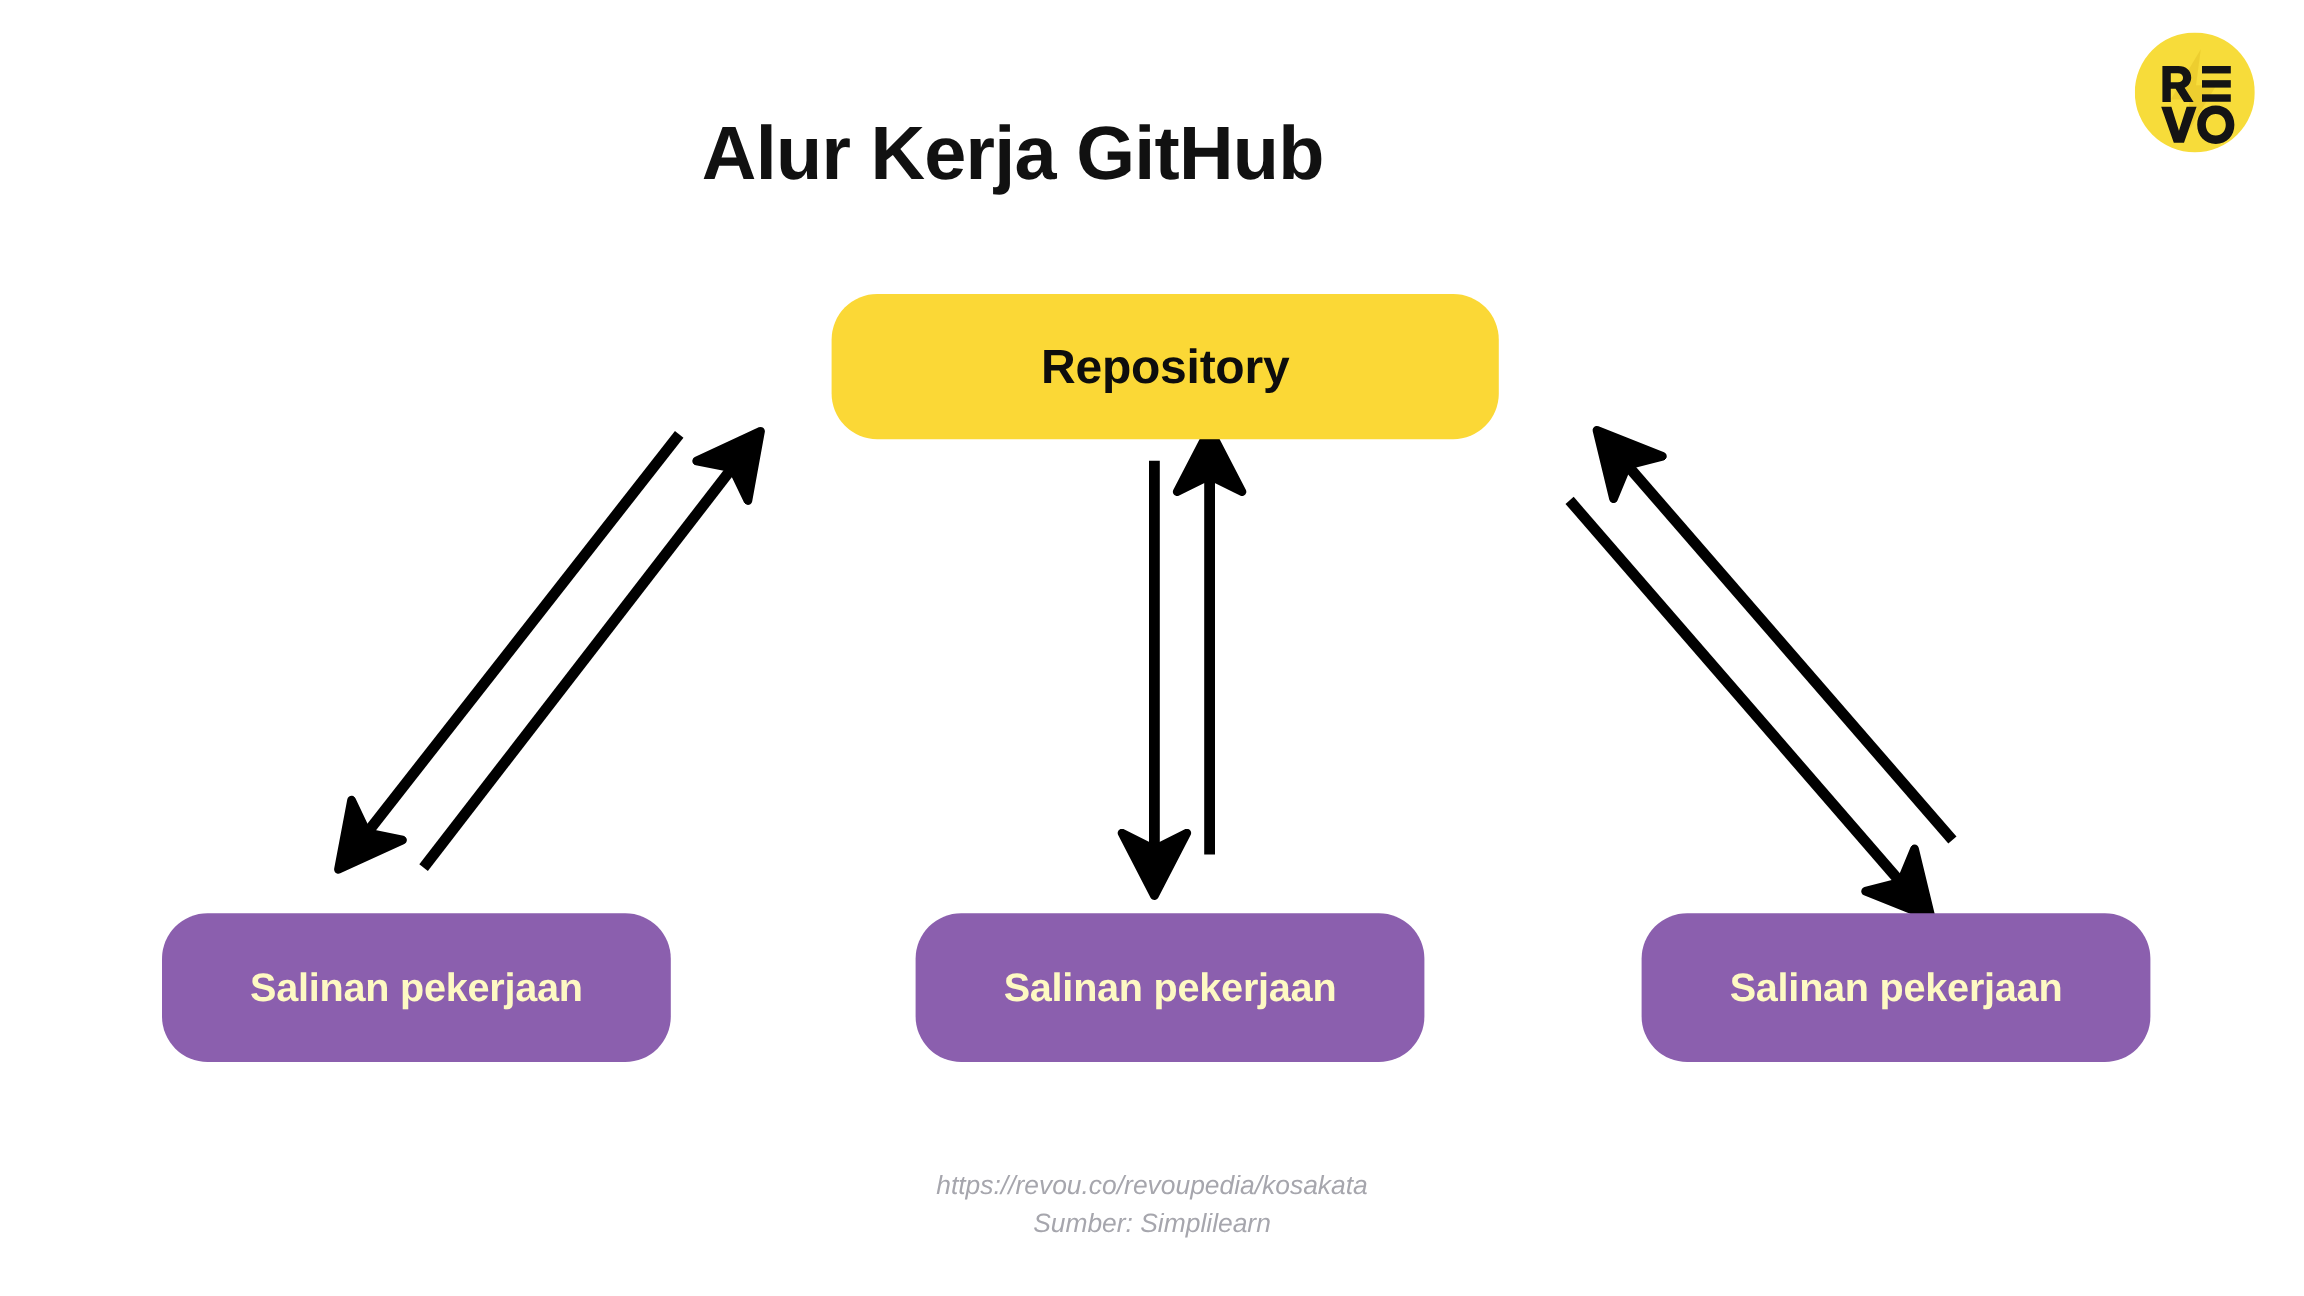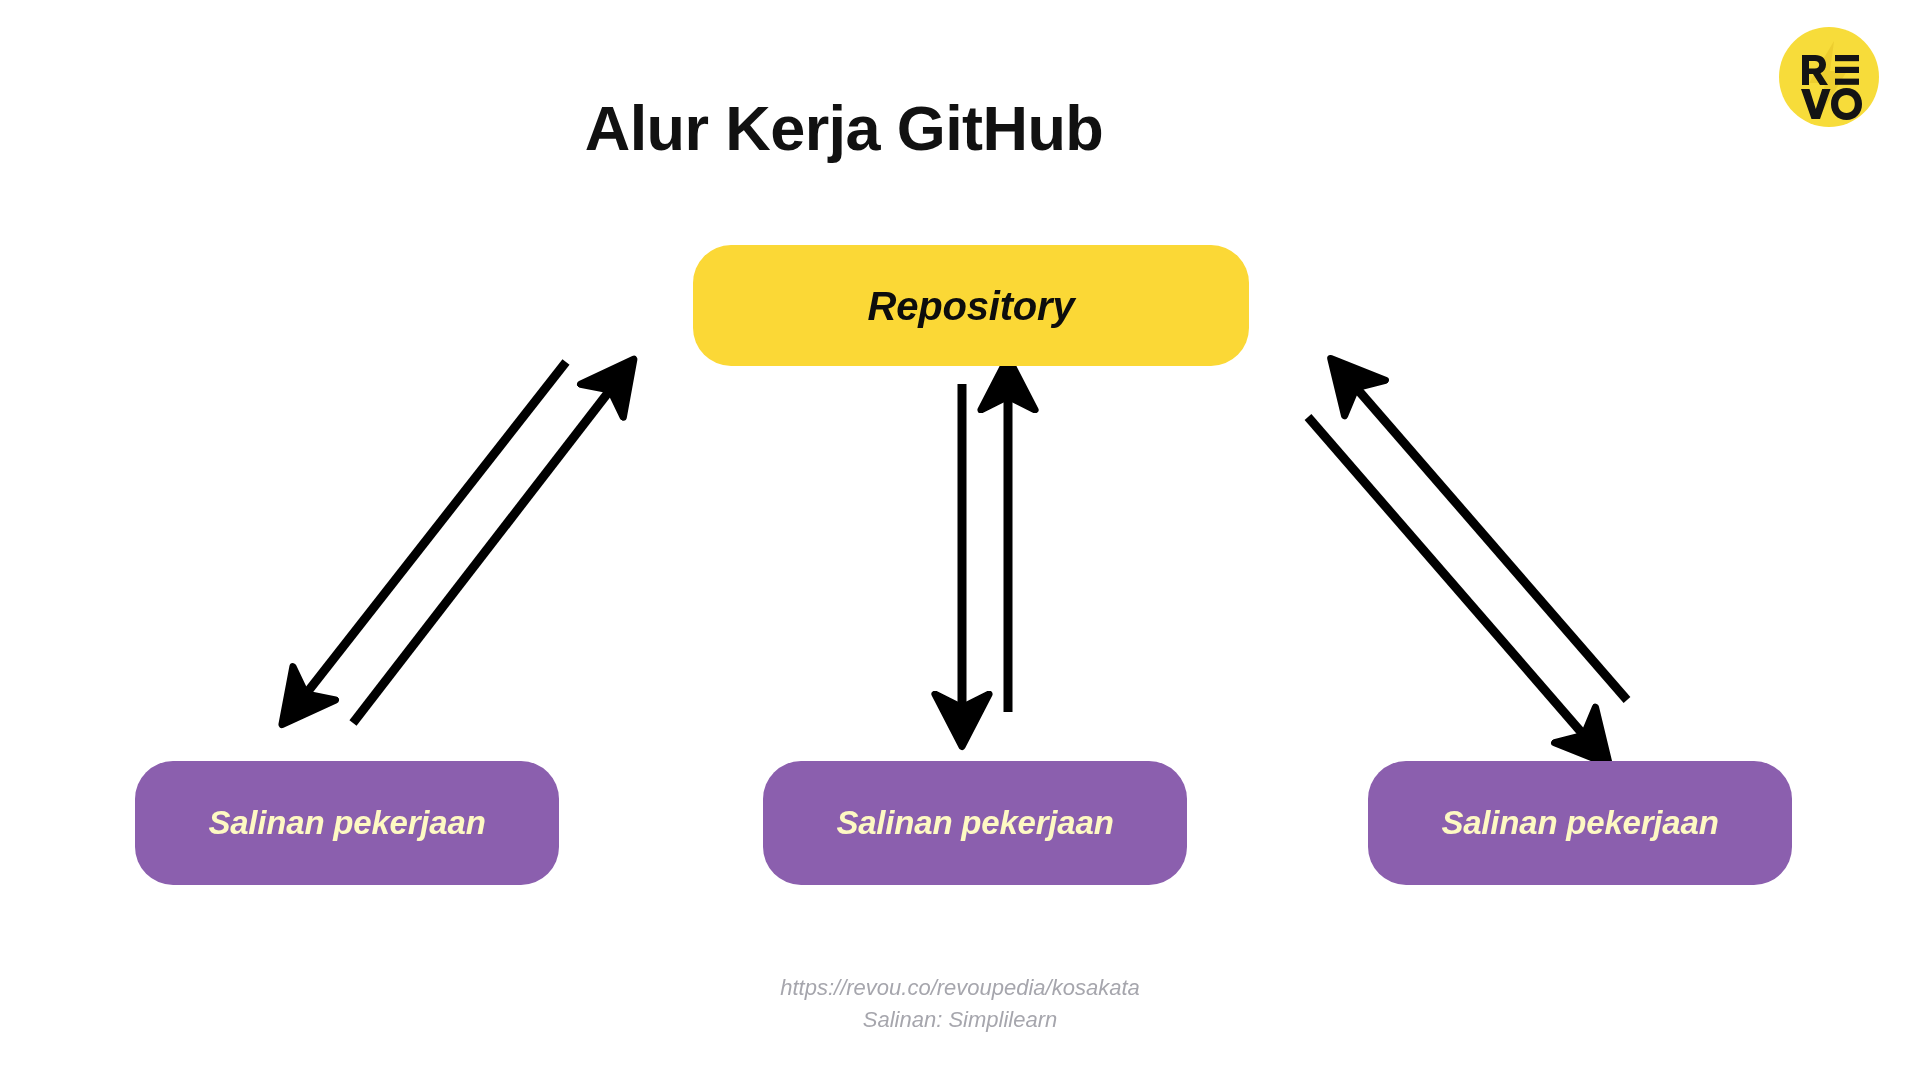--- a/index.html
+++ b/index.html
@@ -54,21 +54,20 @@
   .node {
     position: absolute;
     display: flex;
     align-items: center;
     justify-content: center;
     box-sizing: border-box;
     border-radius: 38px;
     font-weight: 700;
     text-align: center;
     line-height: 1.1;
-    font-style: italic;
   }
 
   .node-repo {
     left: 693px;
     top: 245px;
     width: 556px;
     height: 121px;
     background: #FBD836;
     color: #0d0d0d;
     font-size: 40px;
@@ -174,16 +173,16 @@
   <div class="node node-copy node-copy-2">
     <span>Salinan pekerjaan</span>
   </div>
 
   <div class="node node-copy node-copy-3">
     <span>Salinan pekerjaan</span>
   </div>
 
   <div id="footer">
     <span class="line">https://revou.co/revoupedia/kosakata</span>
-    <span class="line">Salinan: Simplilearn</span>
+    <span class="line">Sumber: Simplilearn</span>
   </div>
 
 </div>
 
 </body></html>

